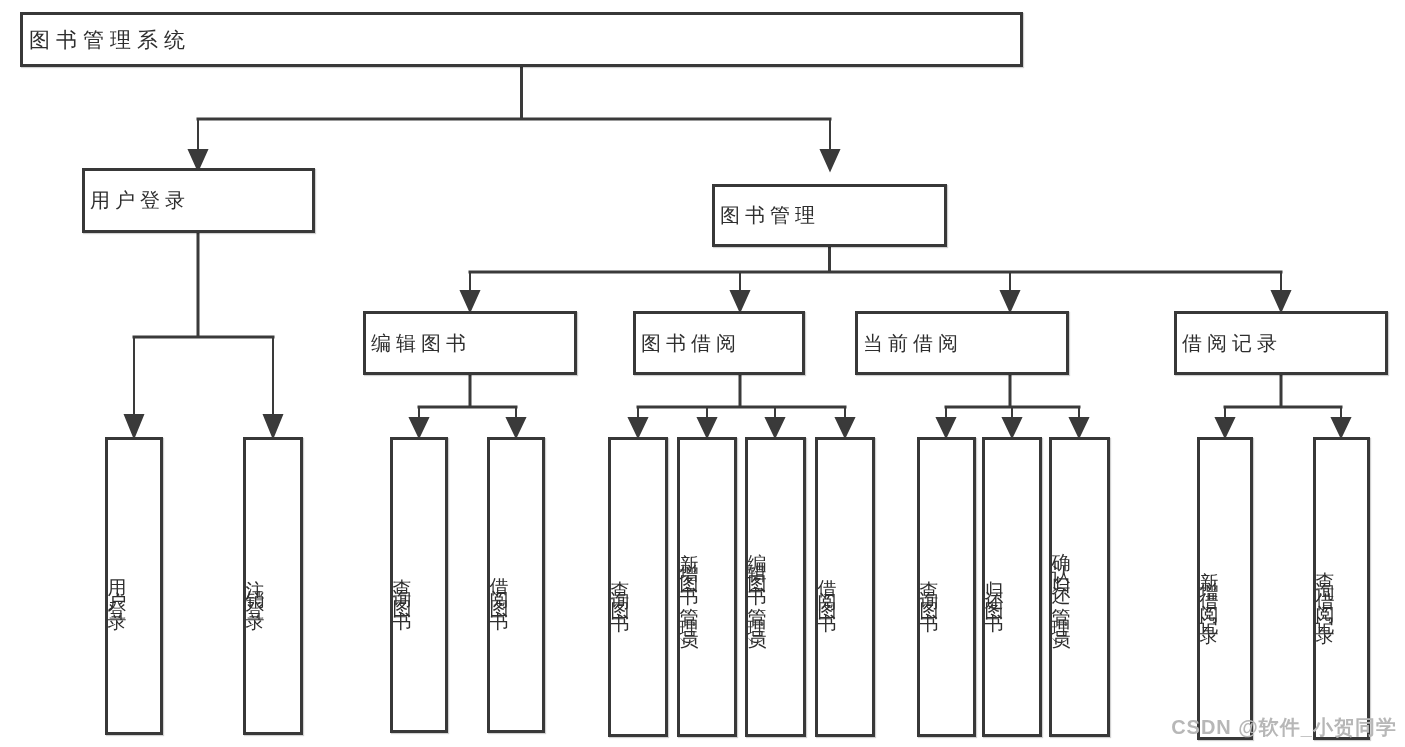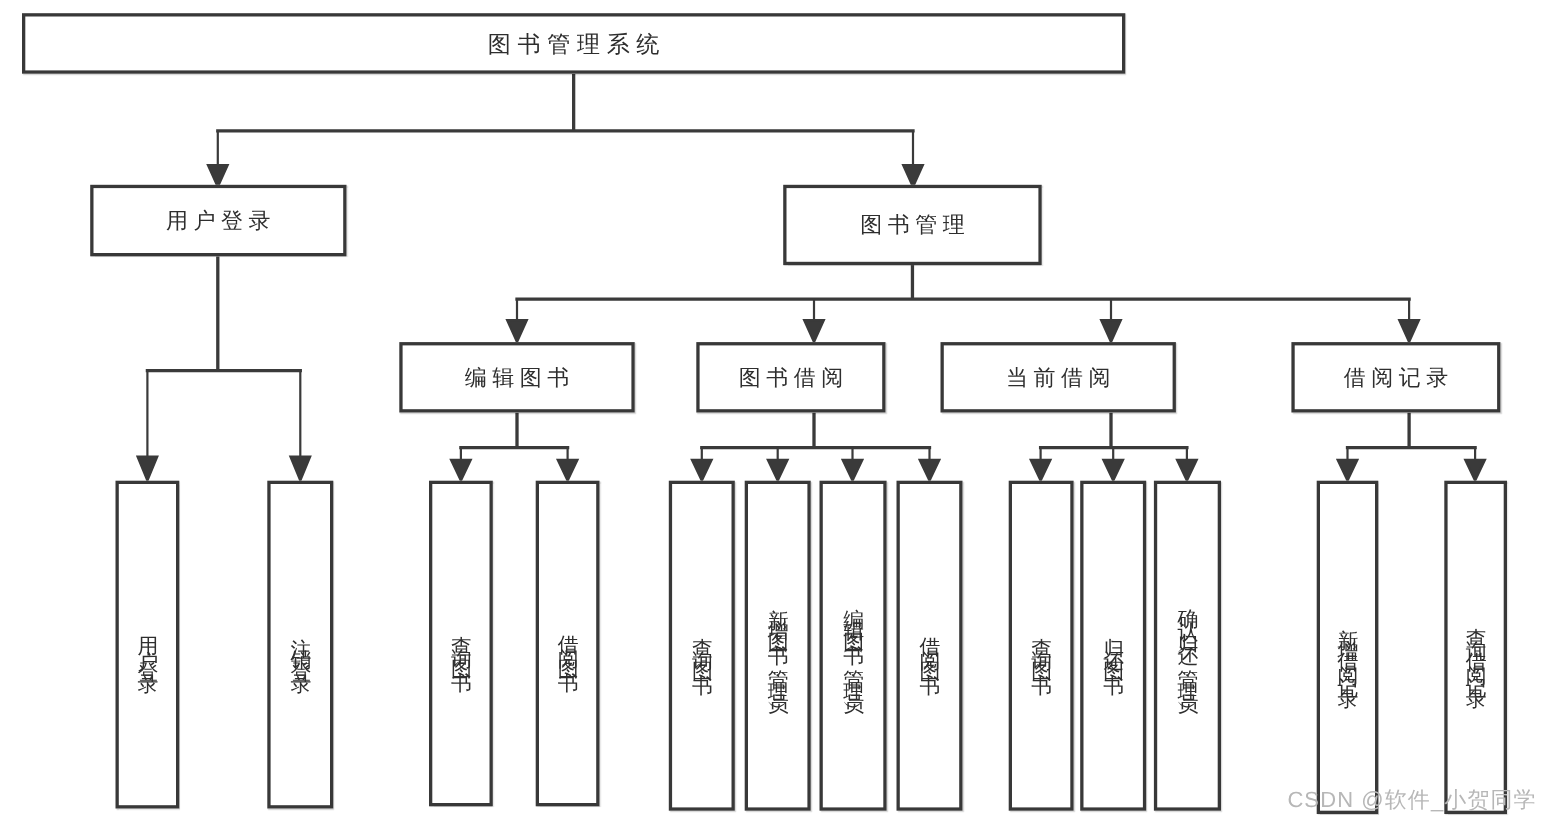--- a/index.html
+++ b/index.html
@@ -6,32 +6,32 @@
   .canvas {
     position:relative; width:1405px; height:747px; background:#ffffff;
     font-family:"Liberation Sans","DejaVu Sans",sans-serif; overflow:hidden;
   }
   .canvas svg { position:absolute; left:0; top:0; z-index:1; }
   .line  { stroke:#3a3a3a; stroke-width:3; fill:none; }
   .arrow { stroke:#3a3a3a; stroke-width:2; fill:#3a3a3a; }
   .node {
     position:absolute; z-index:2; box-sizing:border-box;
     background:#ffffff; border:3px solid #383838;
-    display:flex; align-items:center; justify-content:center;
+    display:flex; align-items:center; 
     color:#2e2e2e; box-shadow:1px 1px 1px rgba(0,0,0,0.18);
   }
   .h-label  { font-size:20px; letter-spacing:5px; text-indent:5px; white-space:nowrap; }
   .t-label  { font-size:21px; letter-spacing:6px; text-indent:6px; white-space:nowrap; }
   .v-label  {
     writing-mode:vertical-rl; text-orientation:mixed;
     font-size:19px; line-height:1; letter-spacing:11px; white-space:nowrap;
   }
   .watermark {
     position:absolute; z-index:3; right:8px; top:714px;
-    font-size:20px; letter-spacing:1px; color:#b7b7b7; white-space:nowrap;
+    font-size:20px; letter-spacing:1px; color:#b7b7b7; white-space:nowrap;font-weight:bold;
   }
 </style>
 </head>
 <body>
 
 <div class="canvas">
 
   <svg width="1405" height="747" viewBox="0 0 1405 747">
 
     <path class="line" d="M521.5,67 V119 M196.5,119 H831.5"></path>
@@ -63,34 +63,34 @@
     <path class="arrow" d="M1341,407 V418 M1332,418 L1350,418 L1341,437 Z"></path>
   </svg>
 
   <div class="node" style="left:20px;top:12px;width:1003px;height:55px">
     <span class="t-label">图书管理系统</span>
   </div>
 
   <div class="node" style="left:82px;top:168px;width:233px;height:65px">
     <span class="h-label">用户登录</span>
   </div>
-  <div class="node" style="left:712px;top:168px;width:235px;height:73px">
+  <div class="node" style="left:712px;top:184px;width:235px;height:63px">
     <span class="h-label">图书管理</span>
   </div>
 
   <div class="node" style="left:363px;top:311px;width:214px;height:64px">
     <span class="h-label">编辑图书</span>
   </div>
   <div class="node" style="left:633px;top:311px;width:172px;height:64px">
     <span class="h-label">图书借阅</span>
   </div>
   <div class="node" style="left:855px;top:311px;width:214px;height:64px">
     <span class="h-label">当前借阅</span>
   </div>
-  <div class="node" style="left:1174px;top:311px;width:190px;height:64px">
+  <div class="node" style="left:1174px;top:311px;width:214px;height:64px">
     <span class="h-label">借阅记录</span>
   </div>
 
   <div class="node" style="left:105px;top:437px;width:58px;height:298px">
     <span class="v-label">用户登录</span>
   </div>
   <div class="node" style="left:243px;top:437px;width:60px;height:298px">
     <span class="v-label">注销登录</span>
   </div>
 

